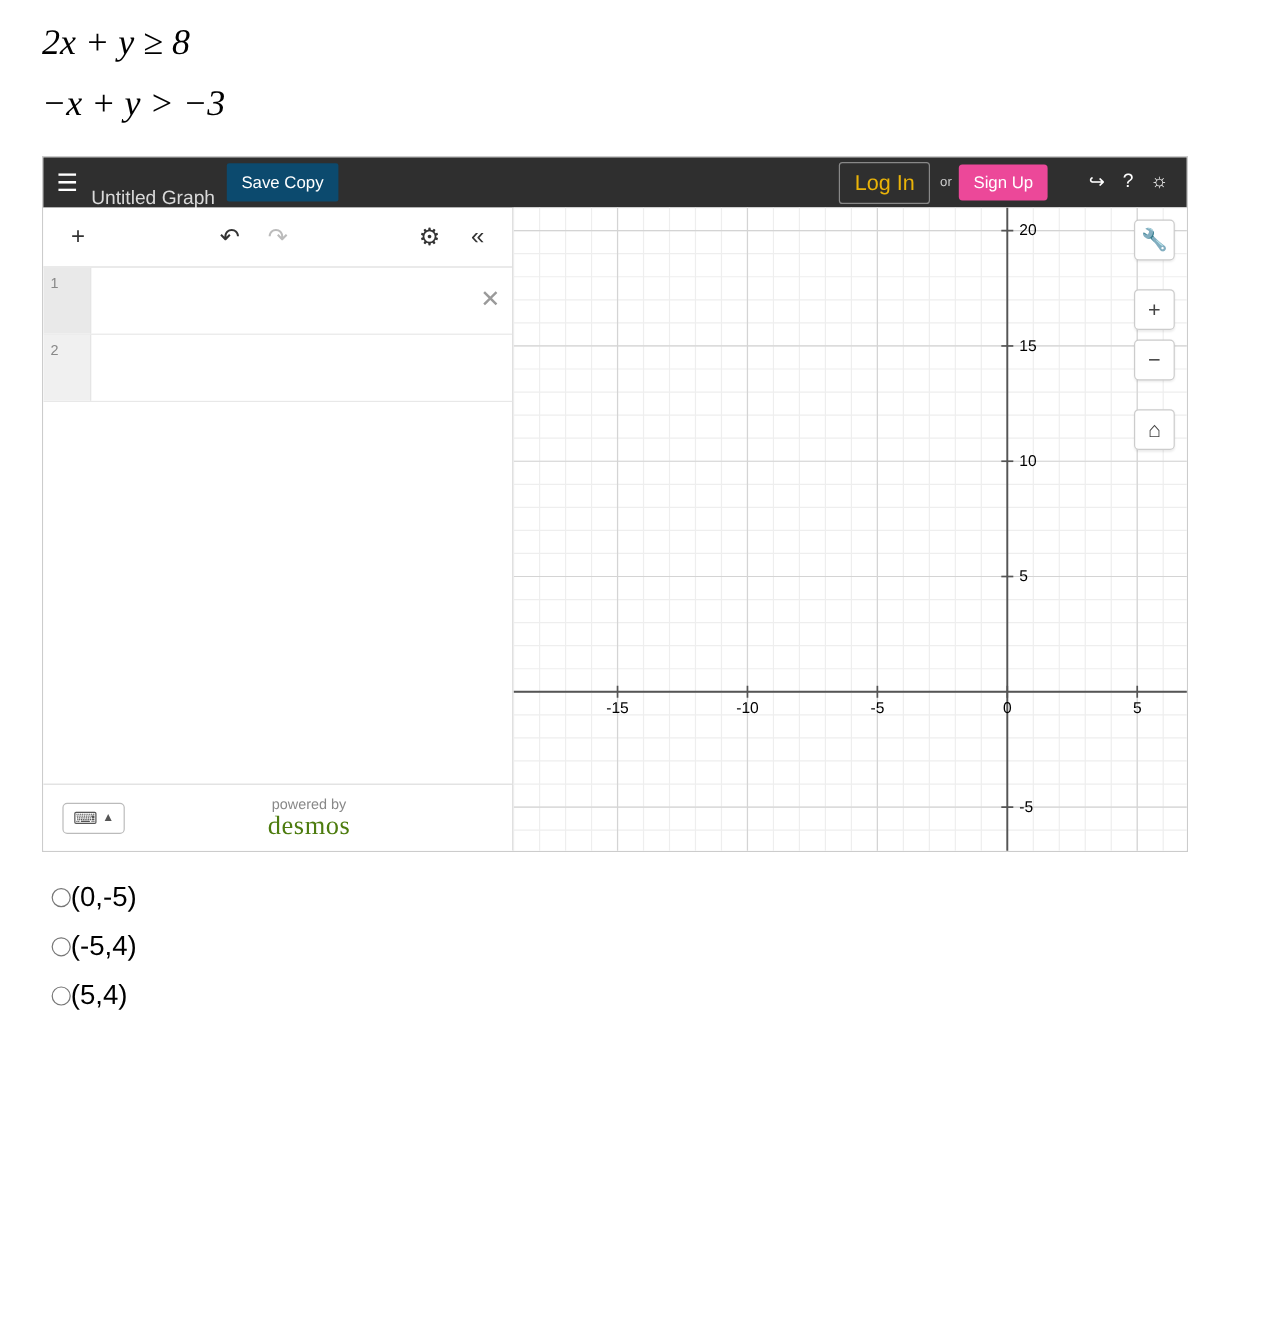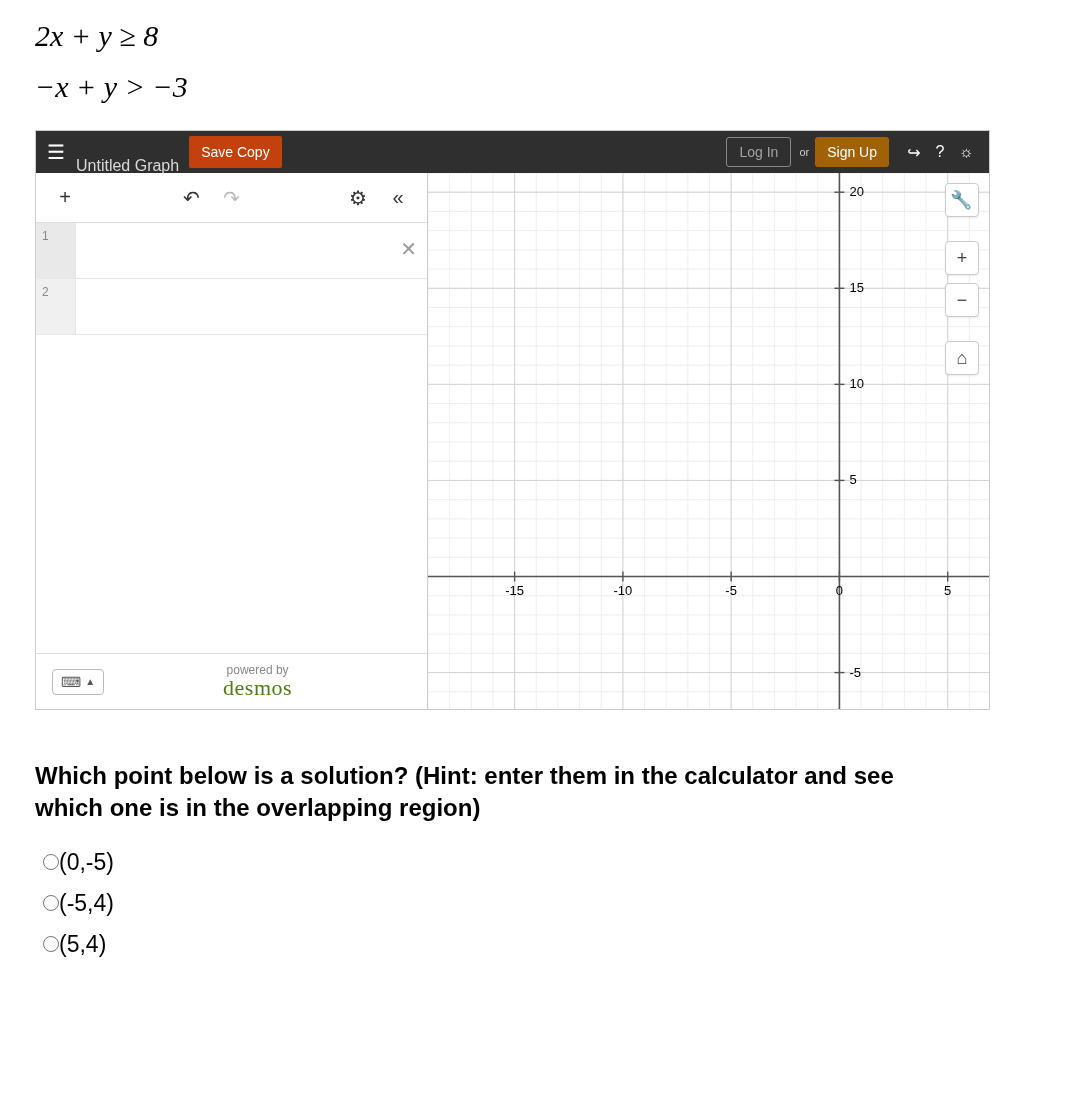--- a/index.html
+++ b/index.html
@@ -10,25 +10,25 @@
   .equations { font-family: "Times New Roman", serif; font-size:30px; font-style: italic; line-height:1.7; margin-bottom:18px; }
   .equations .row { white-space:nowrap; }
 
   
   .desmos-frame { width:955px; height:580px; border:1px solid #ccc; position:relative; overflow:hidden; }
 
   
   .d-header { height:42px; background:#2f2f2f; display:flex; align-items:center; color:#fff; font-size:14px; padding:0 10px 0 0; }
   .d-header .hamburger { width:40px; display:flex; align-items:center; justify-content:center; font-size:20px; }
   .d-header .title { color:#d9d9d9; font-size:16px; margin-right:10px;margin-top:28px; }
-  .d-header .save-btn { background:#c2410c; color:#fff; border:none; padding:8px 12px; font-size:14px; border-radius:2px; }
+  .d-header .save-btn { background:#0c4a6e; color:#fff; border:none; padding:8px 12px; font-size:14px; border-radius:2px; }
   .d-header .spacer { flex:1; }
-  .d-header .login-btn { background:transparent; border:1px solid #888; color:#a3a3a3; padding:6px 12px; border-radius:3px; margin-right:6px; font-size:14px; }
+  .d-header .login-btn { background:transparent; border:1px solid #888; color:#eab308; padding:6px 12px; border-radius:3px; margin-right:6px; font-size:18px; }
   .d-header .or { color:#ccc; font-size:11px; margin:0 6px 0 2px; }
-  .d-header .signup-btn { background:#a16207; color:#fff; border:none; padding:7px 12px; font-size:14px; border-radius:3px; margin-right:12px; }
+  .d-header .signup-btn { background:#ec4899; color:#fff; border:none; padding:7px 12px; font-size:14px; border-radius:3px; margin-right:28px; }
   .d-header .hicon { width:26px; text-align:center; font-size:16px; color:#fff; }
 
   
   .d-body { position:absolute; top:42px; bottom:0; left:0; right:0; display:flex; }
 
   
   .left-panel { width:392px; background:#fff; border-right:1px solid #ccc; display:flex; flex-direction:column; position:relative; }
   .lp-toolbar { height:50px; border-bottom:1px solid #ddd; display:flex; align-items:center; padding:0 12px; gap:6px; }
   .tb-btn { width:34px; height:34px; display:flex; align-items:center; justify-content:center; font-size:20px; color:#333; }
   .tb-btn.dim { color:#bbb; }
@@ -219,23 +219,20 @@
           <div class="rc-gap"></div>
           <div class="rc-btn">+</div>
           <div class="rc-btn">−</div>
           <div class="rc-gap"></div>
           <div class="rc-btn">⌂</div>
         </div>
       </div>
     </div>
   </div>
 
-  <div class="question">
-    <b>Which point below is a solution? (Hint: enter them in the calculator and see which one is in the overlapping region)</b>
-  </div>
 
   <div class="answers">
     <div class="answer-row">
       <span class="radio"></span>
       <span>(0,-5)</span>
     </div>
     <div class="answer-row">
       <span class="radio"></span>
       <span>(-5,4)</span>
     </div>

